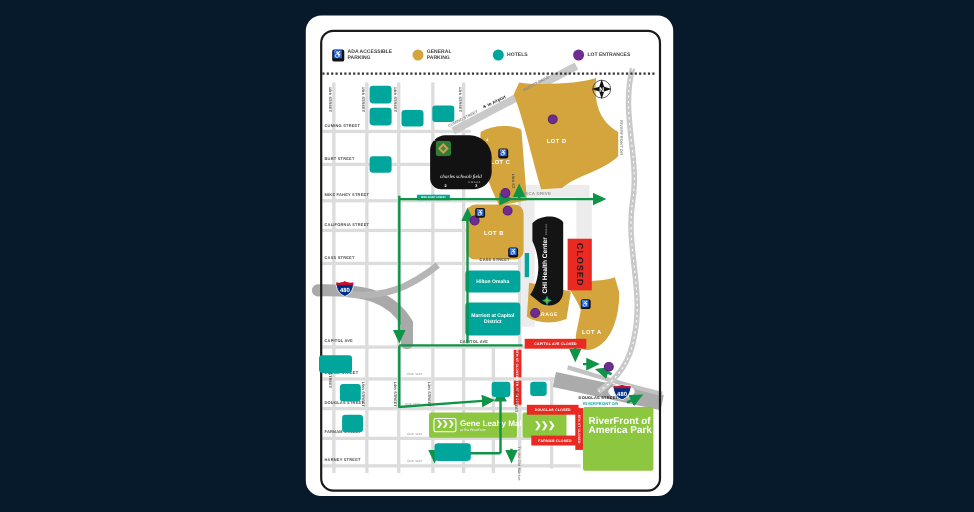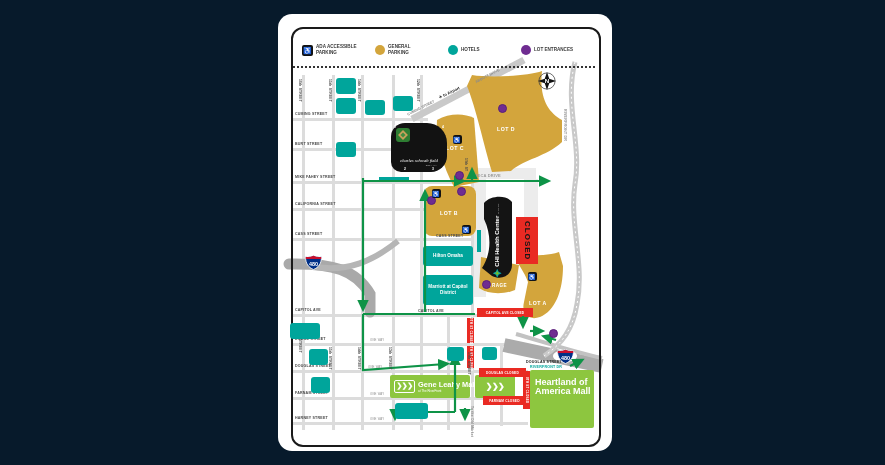--- a/index.html
+++ b/index.html
@@ -171,21 +171,21 @@
     <div class="park" style="left:112px;top:361px;width:80px;height:23px;display:flex;align-items:center;gap:3px;padding-left:4px;box-sizing:border-box;">
       <span class="chevrons" style="font-size:7px;border:0.8px solid #fff;border-radius:2px;padding:0 1.5px;line-height:1.5;">❯❯❯</span>
       <span>
         <span style="display:block;font-weight:bold;font-size:7.4px;white-space:nowrap;">Gene Leahy Mall</span>
         <span style="display:block;font-size:3px;">at The RiverFront</span>
       </span>
     </div>
     <div class="park" style="left:197px;top:361px;width:40px;height:23px;display:flex;align-items:center;justify-content:center;">
       <span class="chevrons" style="font-size:8px;">❯❯❯</span>
     </div>
-    <div class="park" style="left:252px;top:356px;width:64px;height:58px;padding:8px 0 0 5px;box-sizing:border-box;font-weight:bold;font-size:9px;line-height:1.05;">Heartland of America Mall</div>
+    <div class="park" style="left:252px;top:356px;width:64px;height:58px;padding:8px 0 0 5px;box-sizing:border-box;font-weight:bold;font-size:9px;line-height:1.05;">RiverFront of America Park</div>
 
     <div class="street-label" style="left:248px;top:346px;color:#222;">DOUGLAS STREET</div>
     <div class="street-label" style="left:252px;top:351px;color:#00a59b;">RIVERFRONT DR</div>
 
     <div class="closure-h" style="left:199px;top:294px;width:56px;height:9px;">CAPITOL AVE CLOSED</div>
     <div class="closure-v" style="left:189px;top:304px;width:7px;height:25px;">10TH ST CLOSED</div>
     <div class="closure-v" style="left:189px;top:332px;width:7px;height:22px;">10TH ST CLOSED</div>
     <div class="closure-h" style="left:201px;top:354px;width:47px;height:9px;">DOUGLAS CLOSED</div>
     <div class="closure-h" style="left:205px;top:382px;width:43px;height:9px;">FARNAM CLOSED</div>
     <div class="closure-v" style="left:245px;top:357px;width:7px;height:38px;">8TH ST CLOSED</div>

